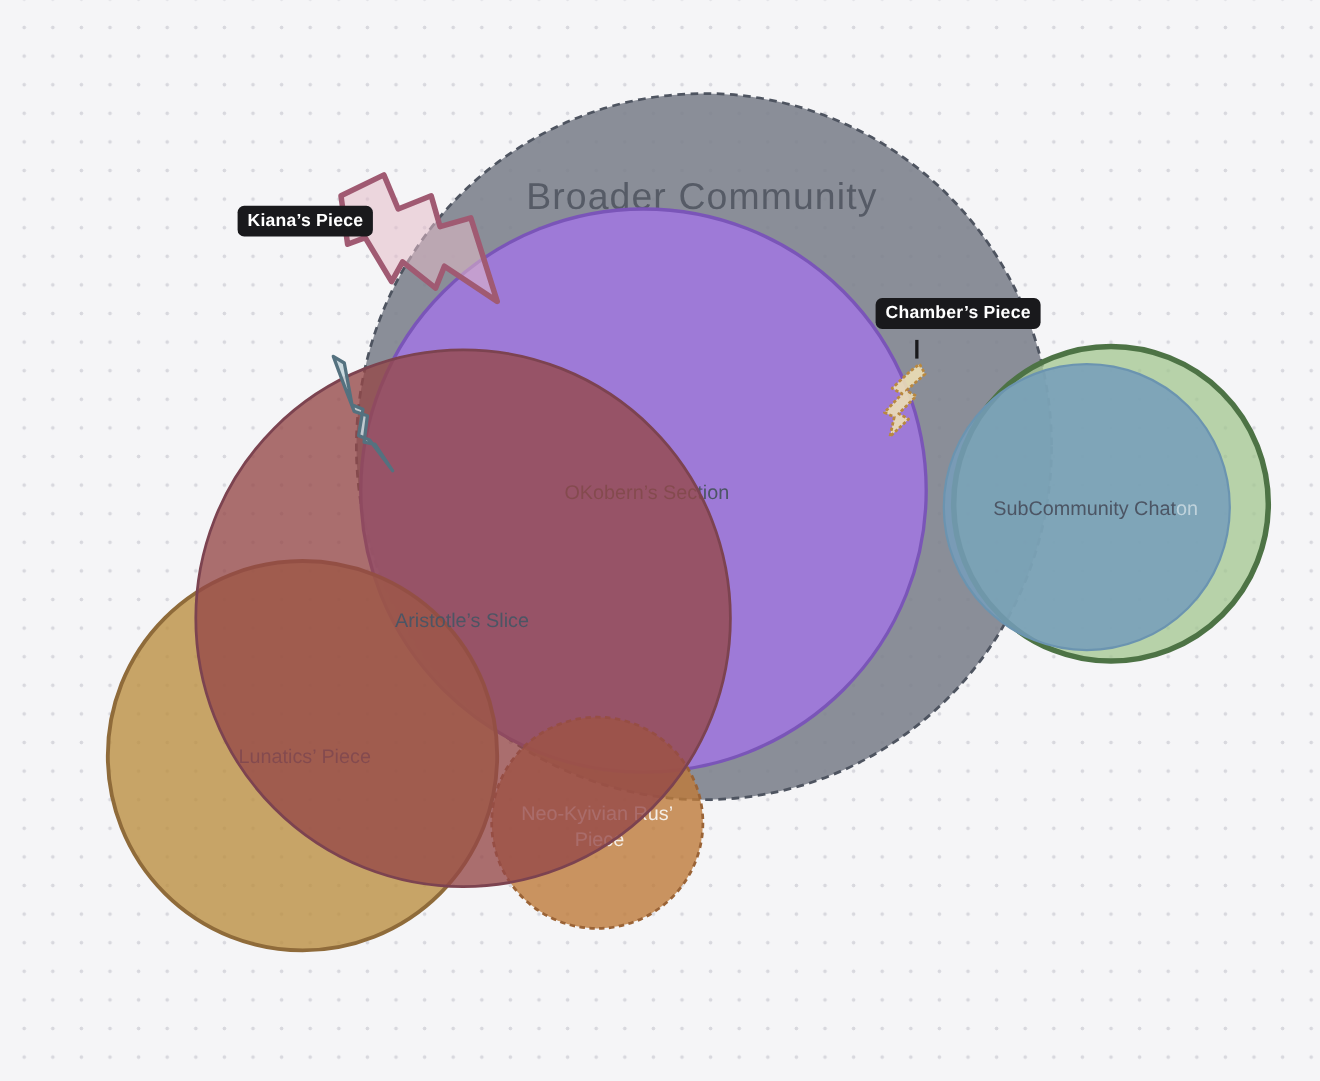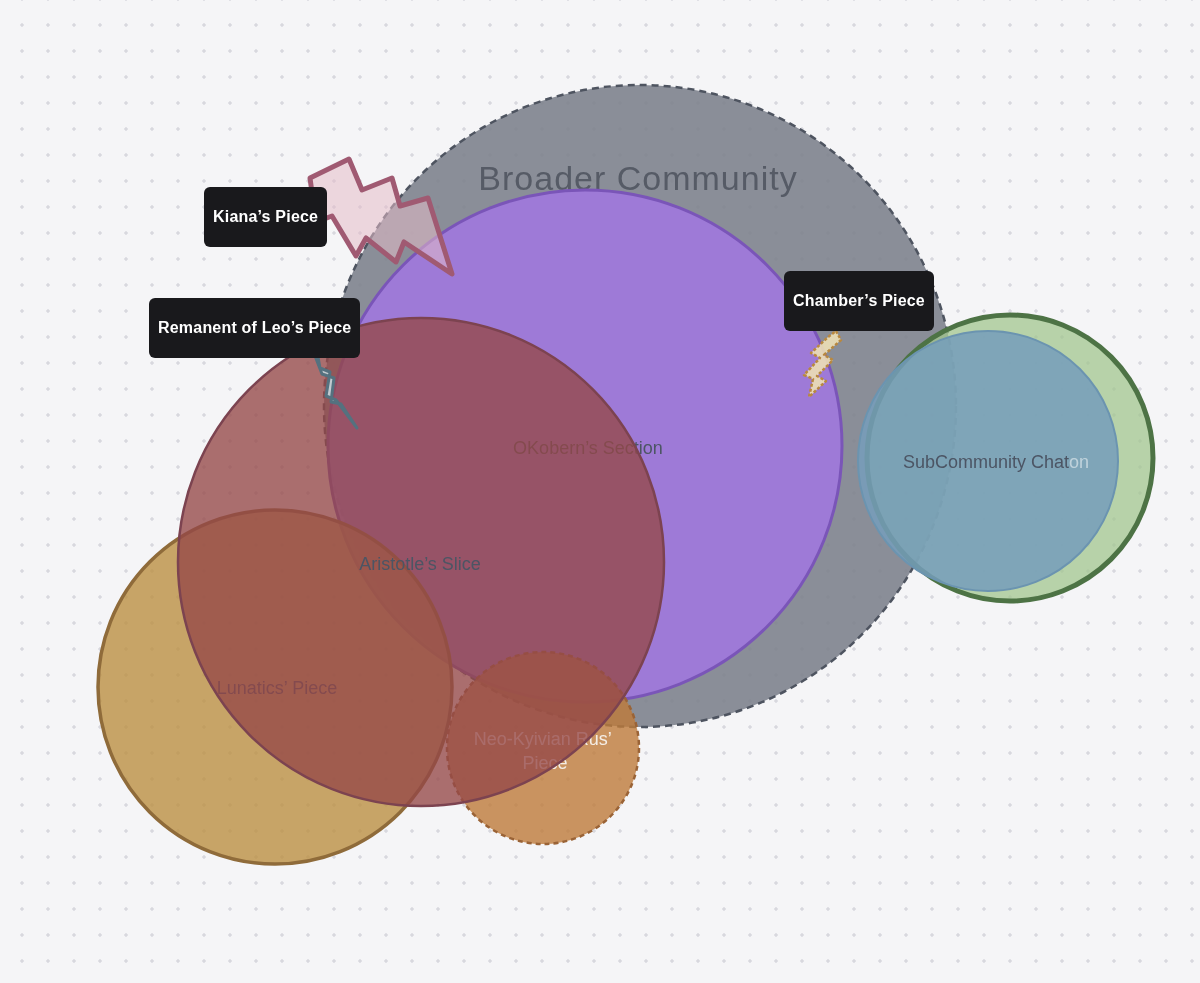--- a/index.html
+++ b/index.html
@@ -13,22 +13,23 @@
     background-image:radial-gradient(circle,#d8d8de 1.4px,transparent 2px);
     background-size:26px 26px;
     background-position:9px 12px;
   }
   svg{position:absolute;left:0;top:0;}
   svg text{font-family:"Liberation Sans", sans-serif;}
   .shape-label{font-size:18px;fill:#4c5564;}
   .tooltip{
     position:absolute;background:#19191c;color:#ffffff;
     font-size:16px;font-weight:600;line-height:1;
-    padding:22px 9px;border-radius:6px;white-space:nowrap;
+    padding:6px 9px;border-radius:6px;white-space:nowrap;
     letter-spacing:0.2px;
+    margin-left:12px;
   }
   .connector{
     position:absolute;width:3px;height:17px;background:#19191c;
   }
 </style>
 </head>
 <body>
 
 <div class="canvas">
 
@@ -60,18 +61,17 @@
 
     <polygon points="310,178 349,159 362,190 392,178 400,206 428,198 452,274 404,242 396,262 366,238 356,256 332,216 316,222" fill-opacity="0.55" stroke="#a05a72" stroke-width="5" stroke-linejoin="round" fill="#e3bcc9"></polygon>
 
     <polygon points="303,324 313,330 320,368 330,372 326,396 336,400 357,428 341,404 331,402 334,378 322,374 312,348" fill-opacity="0.9" stroke="#54717f" stroke-width="3" stroke-linejoin="round" fill="#c6d6dc"></polygon>
 
     <polygon points="836,331 841,340 824,355 833,360 817,376 826,381 809,397 813,379 804,375 820,358 811,353 828,337" fill-opacity="0.9" stroke="#b9883f" stroke-width="2.5" stroke-dasharray="3 2" stroke-linejoin="round" fill="#ecdfb6"></polygon>
   </svg>
 
   <div class="tooltip" style="left:204px;top:187px;">Kiana’s Piece</div>
 
-  <div class="tooltip" style="left:149px;top:298px;">Remanent of Leo’s Piece</div>
 
   <div class="tooltip" style="left:784px;top:271px;">Chamber’s Piece</div>
   <div class="connector" style="left:832px;top:309px;"></div>
 
 </div>
 
 </body></html>

